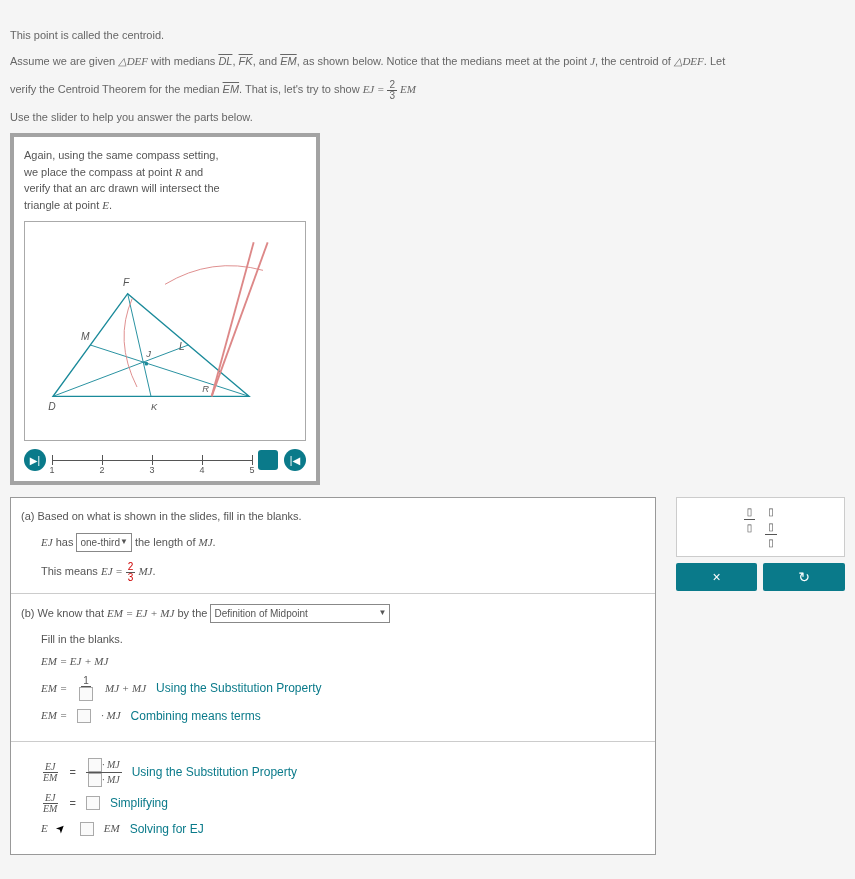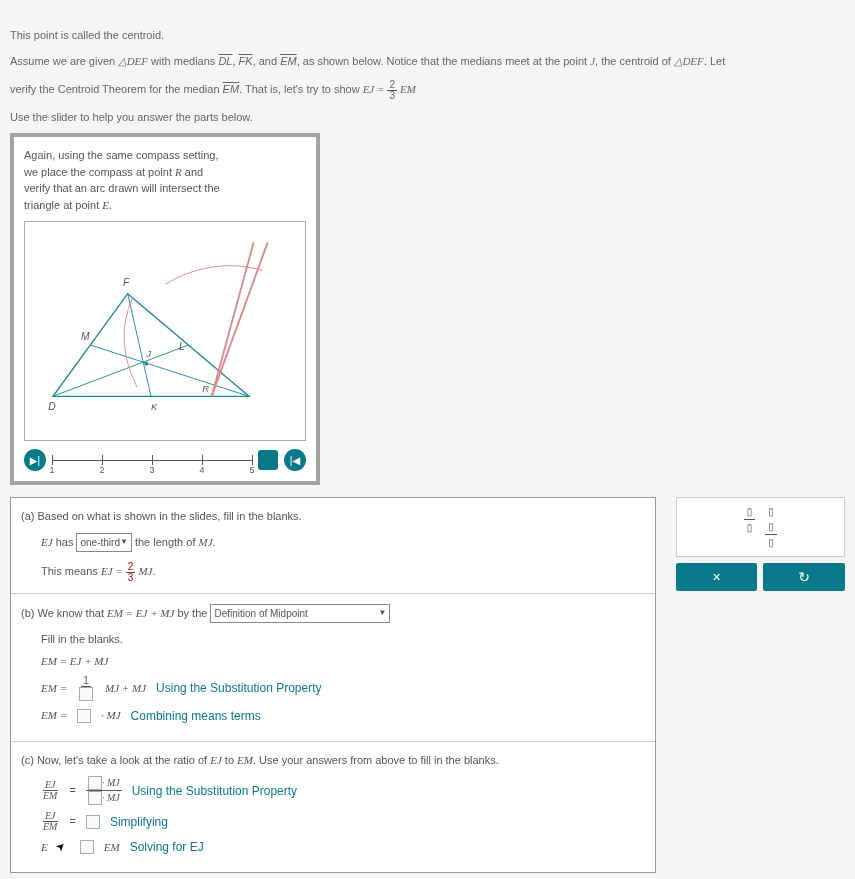--- a/index.html
+++ b/index.html
@@ -162,23 +162,20 @@
       </div>
       <div class="eq-line">
         <span class="mi">EM = </span>
           <span class="blank"></span>
           <span class="mi">· MJ</span>
         <span class="reason">Combining means terms</span>
       </div>
     </div>
 
     <div class="section">
-      <div class="sec-head">
-        <span>(c) Now, let's take a look at the ratio of </span><span class="mi">EJ</span><span> to </span><span class="mi">EM</span><span>. Use your answers from above to fill in the blanks.</span>
-      </div>
       <div class="eq-line">
         <span class="frac">
             <span class="n mi">EJ</span>
             <span class="d mi">EM</span>
           </span>
         <span>=</span>
         <span class="frac">
             <span class="n"><span class="blank"></span><span class="mi">· MJ</span></span>
             <span class="d"><span class="blank"></span><span class="mi">· MJ</span></span>
           </span>

